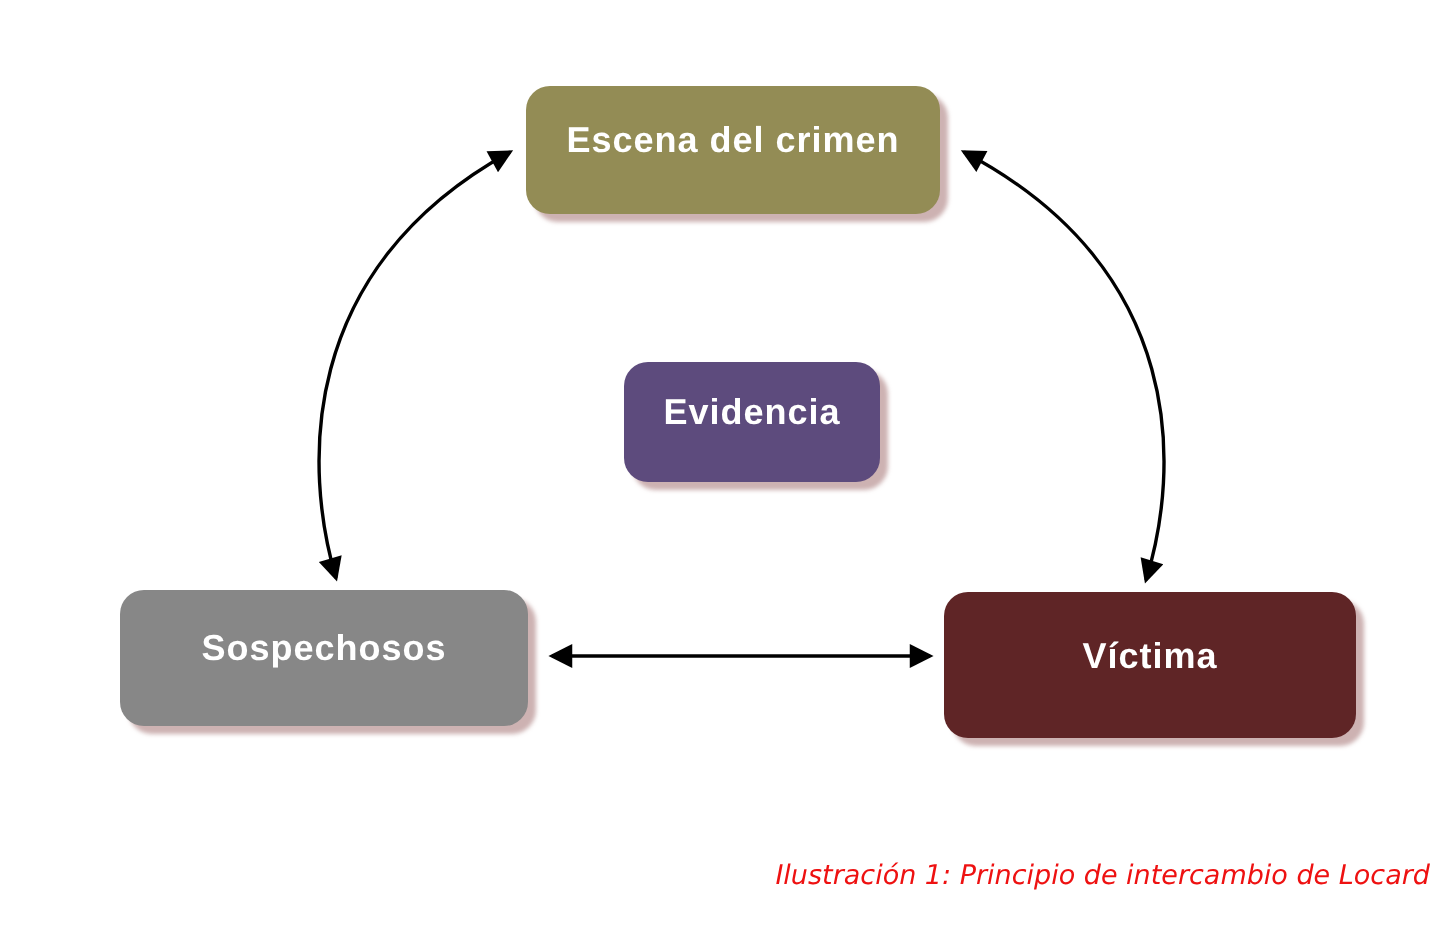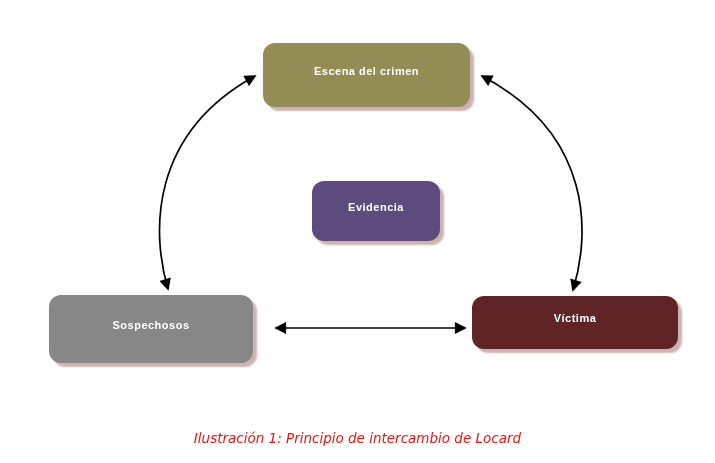--- a/index.html
+++ b/index.html
@@ -23,34 +23,34 @@
     border-radius: 12px;
     box-shadow: 4px 4px 2px rgba(188, 152, 152, 0.75);
     display: flex;
     align-items: center;
     justify-content: center;
     padding-bottom: 9px;
   }
   .node-label {
     color: #ffffff;
     font-weight: bold;
-    font-size: 11px;
+    font-size: 18px;
     letter-spacing: 0.5px;
     white-space: nowrap;
   }
   .node-escena      { left: 263px; top: 43px;  width: 207px; height: 64px; background: #938C55; }
   .node-evidencia   { left: 312px; top: 181px; width: 128px; height: 60px; background: #5D4B7D; }
-  .node-sospechosos { left: 49px;  top: 295px; width: 204px; height: 68px; background: #878787; }
-  .node-victima     { left: 472px; top: 296px; width: 206px; height: 53px; background: #5F2526; }
+  .node-sospechosos { left: 60px;  top: 295px; width: 204px; height: 68px; background: #878787; }
+  .node-victima     { left: 472px; top: 296px; width: 206px; height: 73px; background: #5F2526; }
   .caption {
     position: absolute;
     left: 0;
     top: 430px;
     width: 715px;
-    text-align: center;
+    text-align: right;
     font-style: italic;
     font-size: 13.5px;
     color: #EE1111;
     font-family: "DejaVu Sans", sans-serif;
   }
 </style>
 </head>
 <body>
 
 <div class="canvas">

